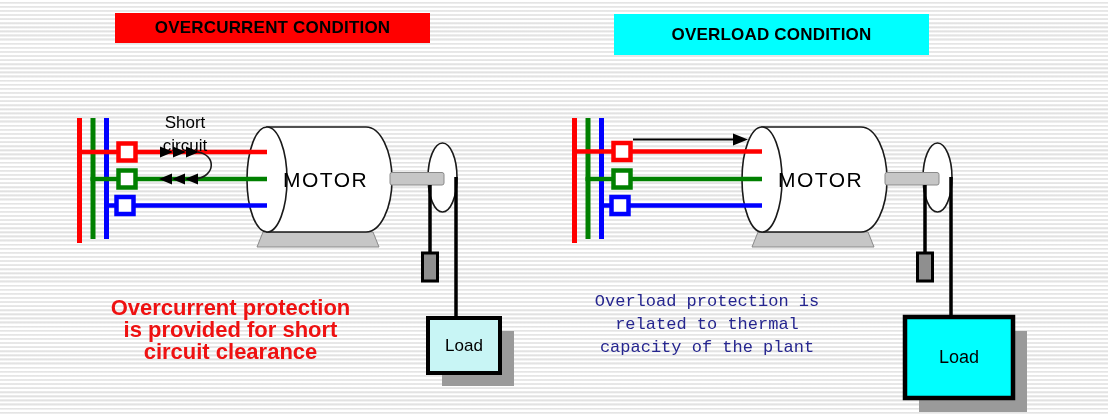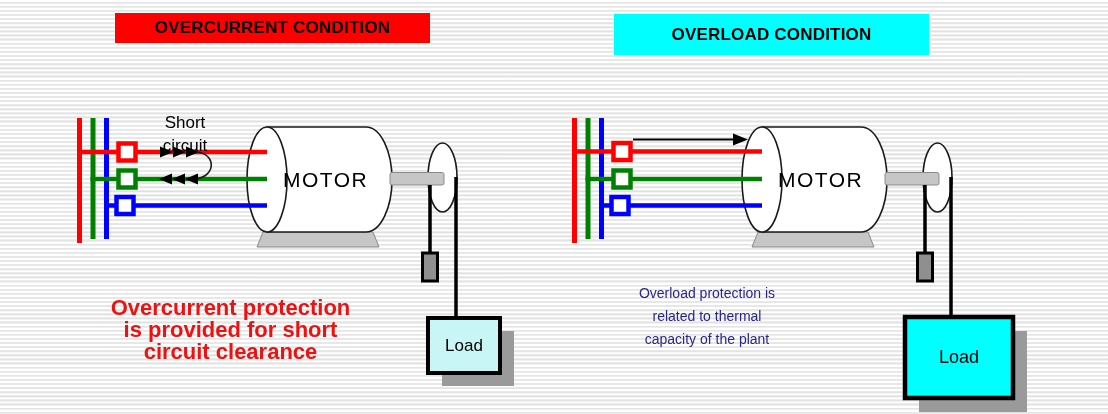--- a/index.html
+++ b/index.html
@@ -35,21 +35,21 @@
   .load-label{
     position:absolute;display:flex;align-items:center;justify-content:center;
     color:#000;
   }
   .load-label.left{left:428px;top:318px;width:72px;height:55px;font-size:17px;}
   .load-label.right{left:905px;top:317px;width:108px;height:81px;font-size:18px;}
   .caption{
     position:absolute;text-align:center;white-space:pre-line;
   }
   .caption.left{left:108px;top:297px;width:245px;font-size:22px;font-weight:bold;line-height:22px;}
-  .caption.right{left:587px;top:282px;width:240px;font-size:14px;line-height:23px;}
+  .caption.right{left:587px;top:290px;width:240px;font-size:17px;line-height:23px;font-family:Liberation Mono, monospace;}
 </style>
 </head>
 <body>
 
 <div class="slide">
 
   <div class="banner left" style="background: rgb(255, 0, 0);">
     <span>OVERCURRENT CONDITION</span>
   </div>
   <div class="banner right" style="background: rgb(0, 255, 255);">

